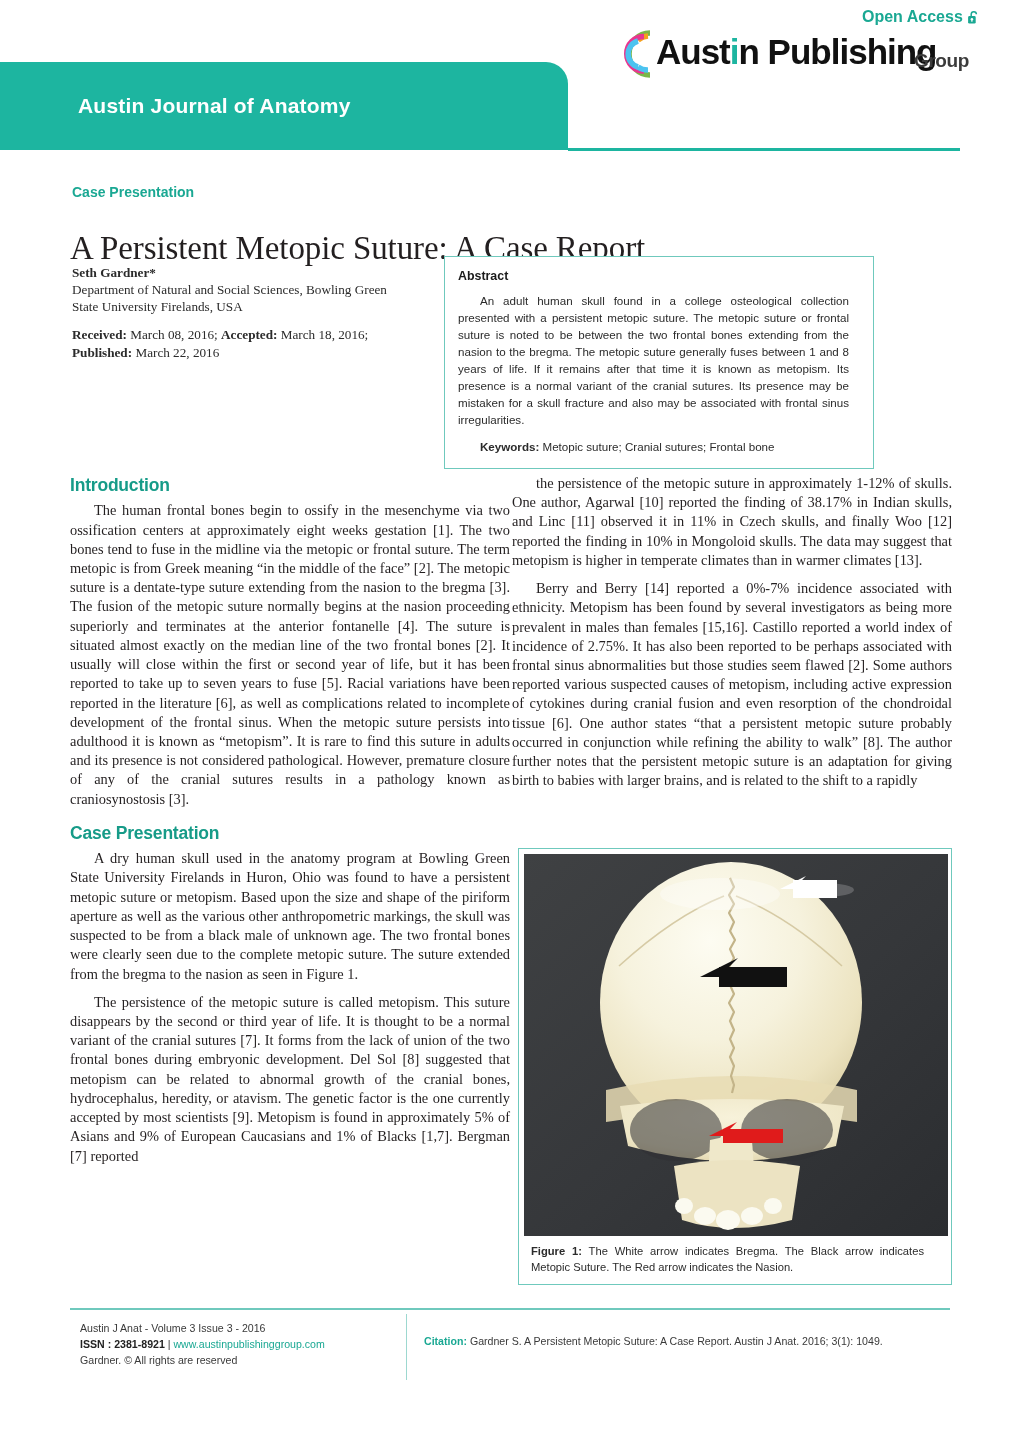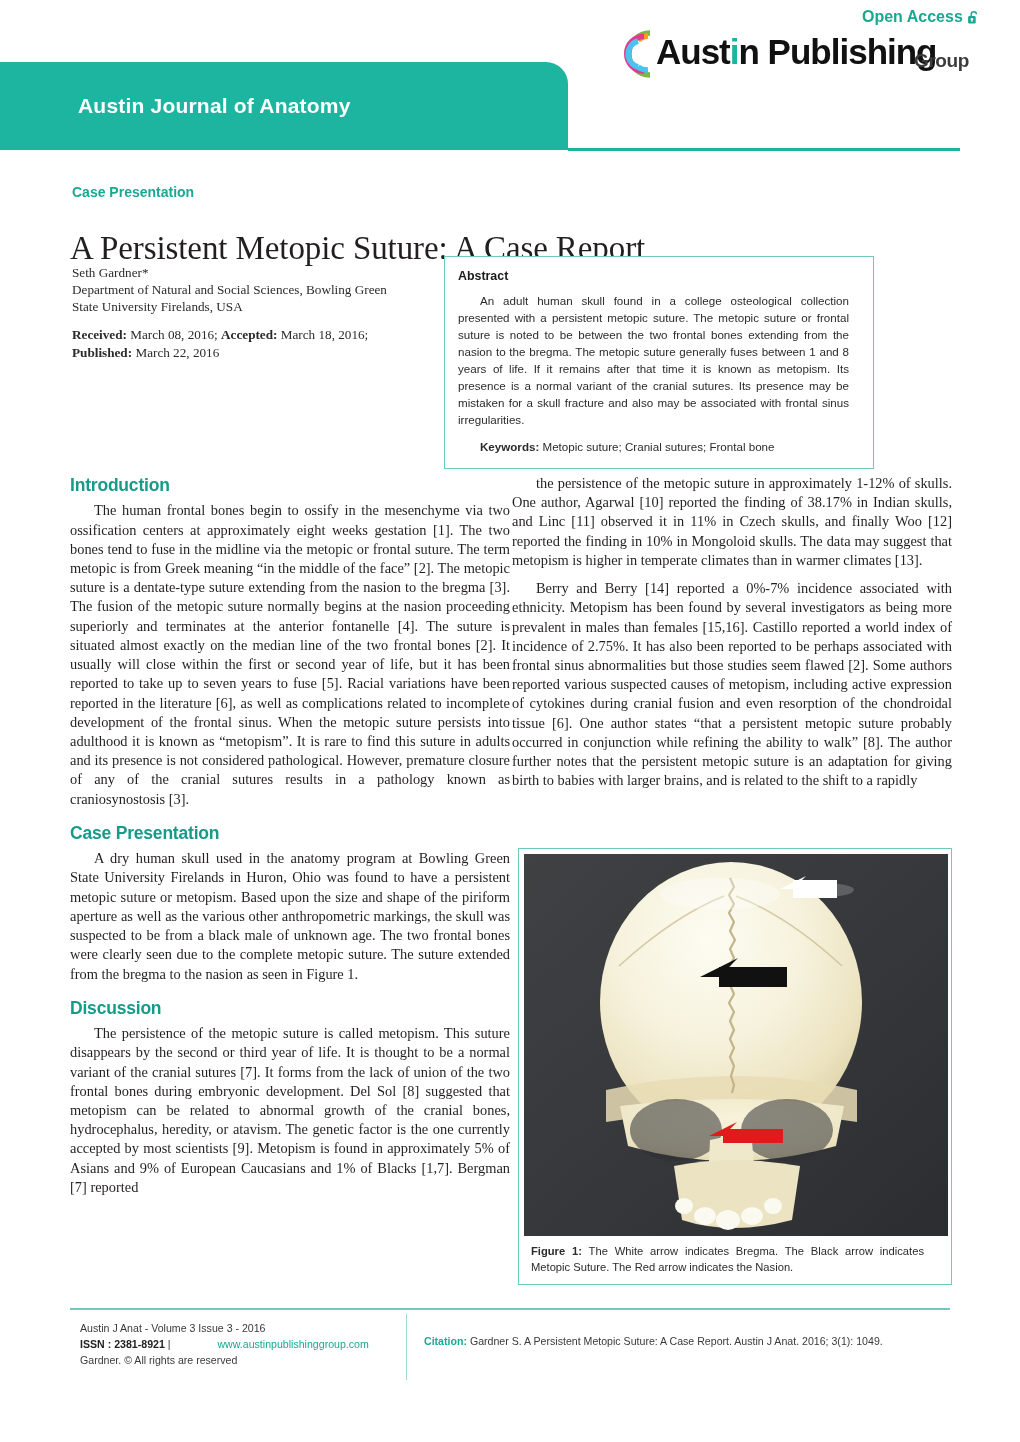--- a/index.html
+++ b/index.html
@@ -111,21 +111,21 @@
 
   
   .author-col {
     position: absolute;
     left: 72px; top: 264px;
     width: 340px;
     font-size: 13.2px;
     line-height: 1.30;
     color: #2b2b2b;
   }
-  .author-col .au-name { font-weight: normal; }
+  .author-col .au-name { font-weight: bold; }
   .author-col p { margin: 0 0 11px 0; }
   .author-col .corr-lbl { color: #1aa893; font-weight: bold; }
   .author-col b { font-weight: bold; }
 
   
   .abstract-box {
     position: absolute;
     left: 444px; top: 256px;
     width: 430px;
     box-sizing: border-box;
@@ -226,21 +226,21 @@
   .footer-left {
     position: absolute;
     left: 80px; top: 1320px;
     width: 320px;
     font-family: "Liberation Sans", sans-serif;
     font-size: 10.6px;
     line-height: 1.52;
     color: #3a3a3a;
   }
   .footer-left .issn { font-weight: bold; color: #222; }
-  .footer-left .url { color: #1aa893; margin-left: 44px; }
+  .footer-left .url { color: #1aa893; }
   .footer-right {
     position: absolute;
     left: 424px; top: 1334px;
     width: 520px;
     font-family: "Liberation Sans", sans-serif;
     font-size: 10.6px;
     line-height: 1.5;
     color: #3a3a3a;
   }
   .footer-right .cit-lbl { font-weight: bold; color: #1aa893; }
@@ -297,21 +297,20 @@
   <h4>Abstract</h4>
   <p>An adult human skull found in a college osteological collection presented with a persistent metopic suture. The metopic suture or frontal suture is noted to be between the two frontal bones extending from the nasion to the bregma. The metopic suture generally fuses between 1 and 8 years of life. If it remains after that time it is known as metopism. Its presence is a normal variant of the cranial sutures. Its presence may be mistaken for a skull fracture and also may be associated with frontal sinus irregularities.</p>
   <p class="kw"><b>Keywords:</b><span> Metopic suture; Cranial sutures; Frontal bone</span></p>
 </div>
 
 <div class="col col-left">
   <h2>Introduction</h2>
   <p>The human frontal bones begin to ossify in the mesenchyme via two ossification centers at approximately eight weeks gestation [1]. The two bones tend to fuse in the midline via the metopic or frontal suture. The term metopic is from Greek meaning “in the middle of the face” [2]. The metopic suture is a dentate-type suture extending from the nasion to the bregma [3]. The fusion of the metopic suture normally begins at the nasion proceeding superiorly and terminates at the anterior fontanelle [4]. The suture is situated almost exactly on the median line of the two frontal bones [2]. It usually will close within the first or second year of life, but it has been reported to take up to seven years to fuse [5]. Racial variations have been reported in the literature [6], as well as complications related to incomplete development of the frontal sinus. When the metopic suture persists into adulthood it is known as “metopism”. It is rare to find this suture in adults and its presence is not considered pathological. However, premature closure of any of the cranial sutures results in a pathology known as craniosynostosis [3].</p>
   <h2 class="spaced">Case Presentation</h2>
   <p>A dry human skull used in the anatomy program at Bowling Green State University Firelands in Huron, Ohio was found to have a persistent metopic suture or metopism. Based upon the size and shape of the piriform aperture as well as the various other anthropometric markings, the skull was suspected to be from a black male of unknown age. The two frontal bones were clearly seen due to the complete metopic suture. The suture extended from the bregma to the nasion as seen in Figure 1.</p>
-  <h2 class="spaced">Discussion</h2>
   <p>The persistence of the metopic suture is called metopism. This suture disappears by the second or third year of life. It is thought to be a normal variant of the cranial sutures [7]. It forms from the lack of union of the two frontal bones during embryonic development. Del Sol [8] suggested that metopism can be related to abnormal growth of the cranial bones, hydrocephalus, heredity, or atavism. The genetic factor is the one currently accepted by most scientists [9]. Metopism is found in approximately 5% of Asians and 9% of European Caucasians and 1% of Blacks [1,7]. Bergman [7] reported</p>
 </div>
 
 <div class="col col-right">
   <p>the persistence of the metopic suture in approximately 1-12% of skulls. One author, Agarwal [10] reported the finding of 38.17% in Indian skulls, and Linc [11] observed it in 11% in Czech skulls, and finally Woo [12] reported the finding in 10% in Mongoloid skulls. The data may suggest that metopism is higher in temperate climates than in warmer climates [13].</p>
   <p>Berry and Berry [14] reported a 0%-7% incidence associated with ethnicity. Metopism has been found by several investigators as being more prevalent in males than females [15,16]. Castillo reported a world index of incidence of 2.75%. It has also been reported to be perhaps associated with frontal sinus abnormalities but those studies seem flawed [2]. Some authors reported various suspected causes of metopism, including active expression of cytokines during cranial fusion and even resorption of the chondroidal tissue [6]. One author states “that a persistent metopic suture probably occurred in conjunction while refining the ability to walk” [8]. The author further notes that the persistent metopic suture is an adaptation for giving birth to babies with larger brains, and is related to the shift to a rapidly</p>
 </div>
 
 <div class="figure-box">
   <div class="fig-photo">

